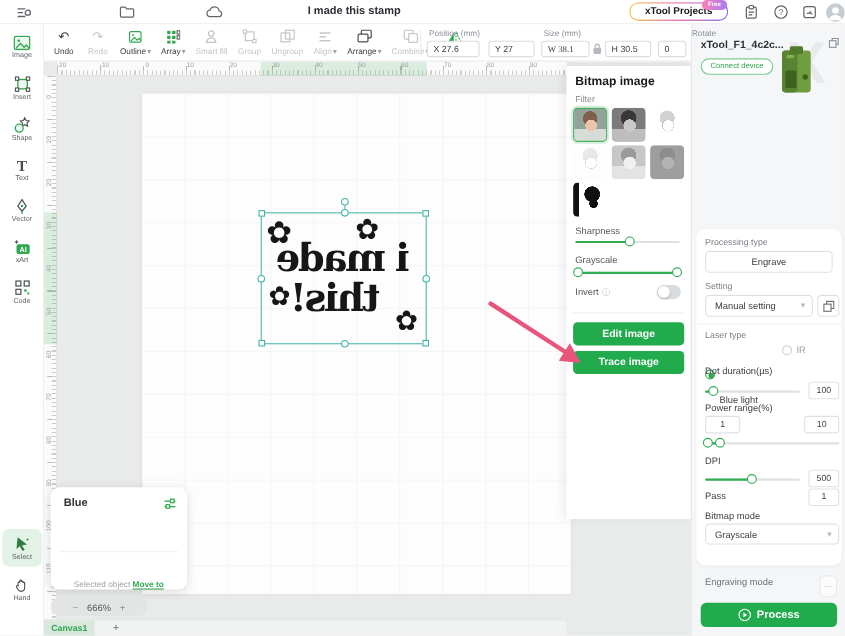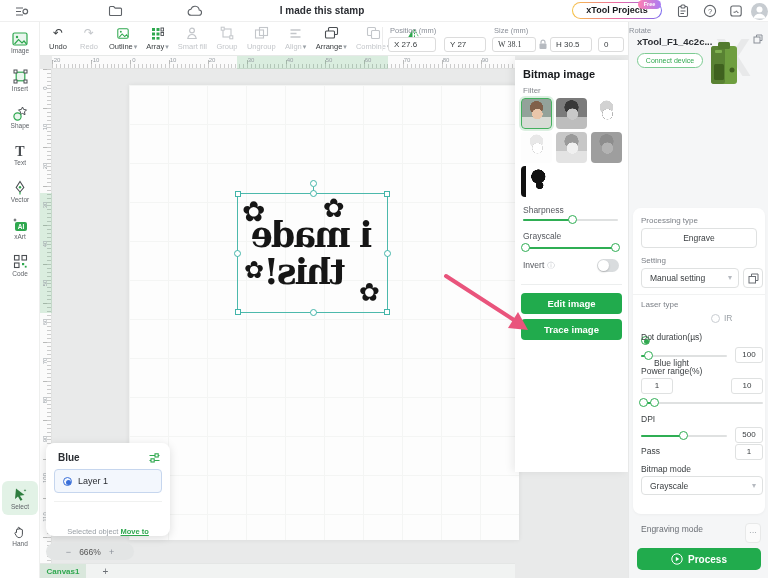--- a/index.html
+++ b/index.html
@@ -433,24 +433,20 @@
 
     <div class="layerp">
       <span class="abs" style="left:12px;top:9px;font-size:10px;font-weight:bold;color:#2b2e33;">Blue</span>
       <span class="abs" style="left:102px;top:9px;">
         <svg class="ic" width="13" height="12" viewBox="0 0 13 12">
             <path d="M1.5 3.5h10M1.5 8.5h10" stroke="#2fa84f" stroke-width="1.1"></path>
             <rect x="7" y="1.8" width="3.2" height="3.2" fill="#fff" stroke="#2fa84f" stroke-width="1.1"></rect>
             <rect x="3" y="6.8" width="3.2" height="3.2" fill="#fff" stroke="#2fa84f" stroke-width="1.1"></rect>
           </svg>
       </span>
-      <div class="layer1">
-        <span class="bluedot"></span>
-        <span>Layer 1</span>
-      </div>
       <div class="abs" style="left:8px;top:58px;width:108px;height:1px;background:#f0f1f0;"></div>
       <div class="abs" style="left:0;top:84px;width:124px;text-align:center;font-size:7.5px;color:#9aa0a6;">
         <span>Selected object</span>
         <span style="color:#2fa84f;text-decoration:underline;font-weight:bold;">Move to</span>
       </div>
     </div>
 
     <div class="zoompill">
       <span class="zbtn">−</span>
       <span>666%</span>

